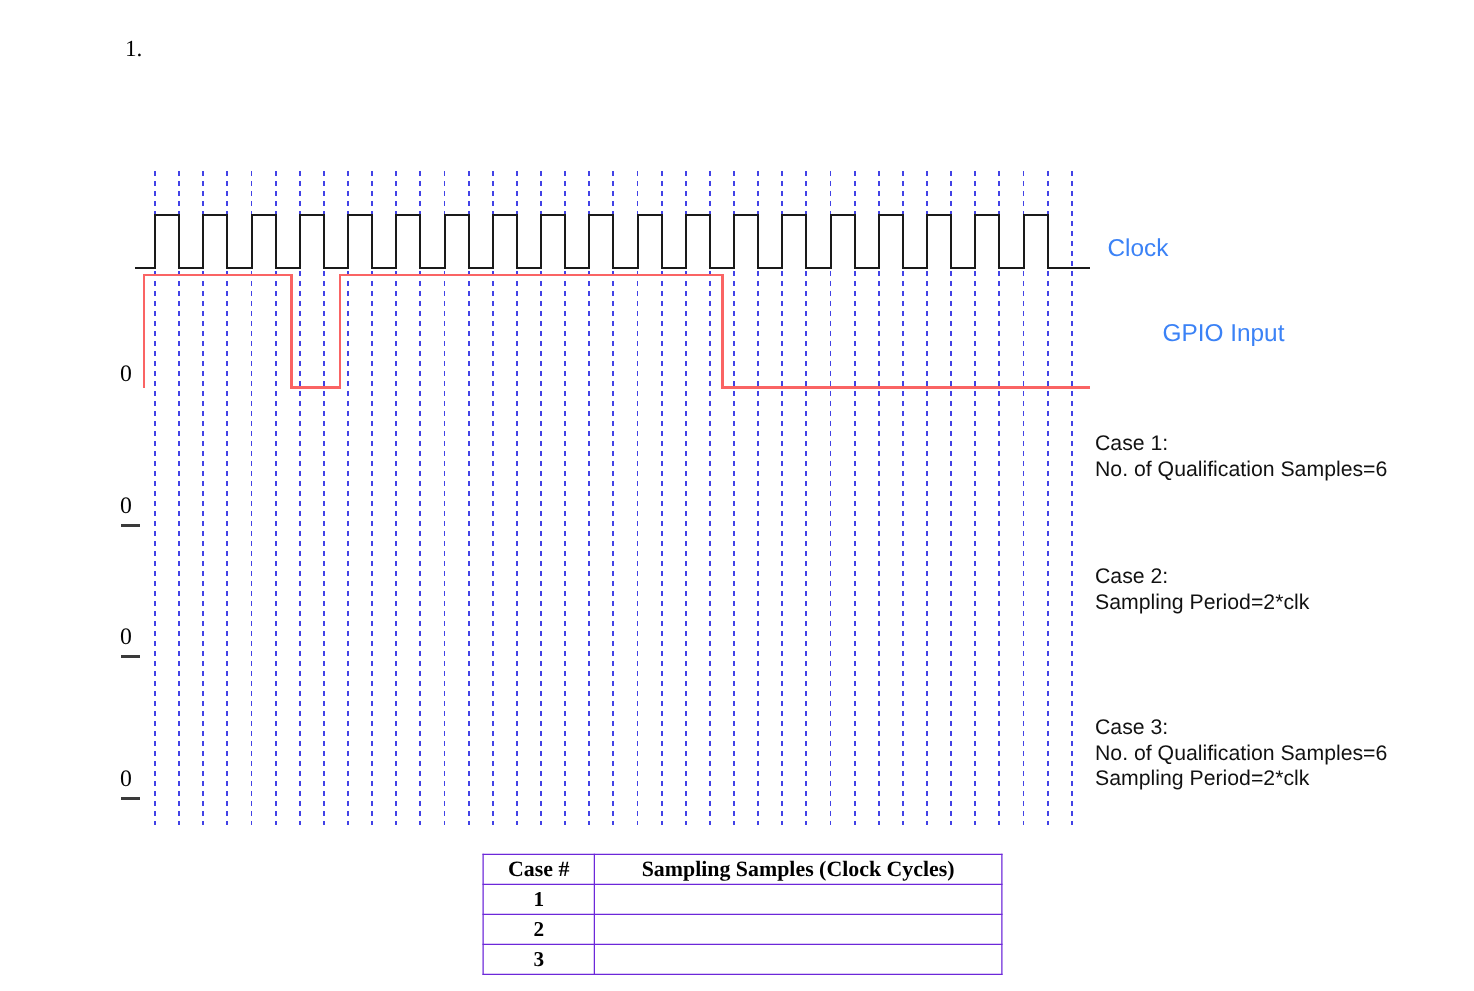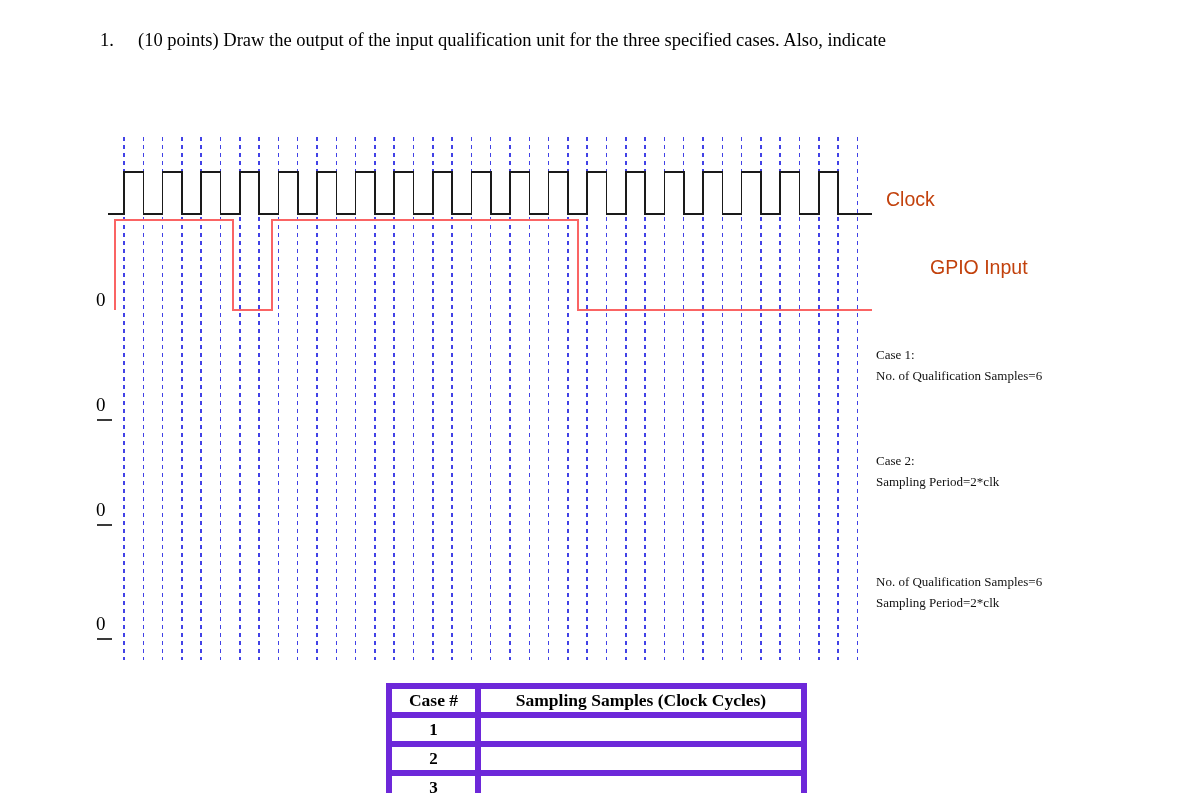--- a/index.html
+++ b/index.html
@@ -63,48 +63,48 @@
     font-family: "Liberation Serif", serif;
     font-size: 19px;
     line-height: 19px;
     color: #000;
   }
 
   .side-label {
     position: absolute;
     font-family: "Liberation Sans", sans-serif;
     font-size: 19.5px;
-    color: #c2410c;
+    color: #3b82f6;
     white-space: nowrap;
   }
 
   .case-block {
     position: absolute;
-    font-family: Liberation Serif, serif;
-    font-size: 13px;
+    font-family: Liberation Sans, sans-serif;
+    font-size: 17px;
     line-height: 20.5px;
     color: #111111;
     white-space: nowrap;
   }
 
   
   #sampling-table-wrap {
     position: absolute;
     left: 386px;
     top: 683px;
     width: 415px;
   }
   table#sampling-table {
     border-collapse: collapse;
     width: 415px;
     table-layout: fixed;
     font-family: "Liberation Serif", serif;
   }
   table#sampling-table td, table#sampling-table th {
-    border: 6px solid #6d28d9;
+    border: 1px solid #6d28d9;
     padding: 0;
     height: 23px;
     vertical-align: middle;
   }
   table#sampling-table th {
     font-weight: bold;
     font-size: 17.5px;
     text-align: center;
   }
   table#sampling-table td.case-num {
@@ -119,21 +119,20 @@
   col.c-case { width: 89px; }
   col.c-win  { width: 326px; }
 </style>
 </head>
 <body>
 
 <div id="question-block">
   <div class="q-row">
     <div class="q-number">1.</div>
     <div class="q-body">
-      <div class="q-line">(10 points) Draw the output of the input qualification unit for the three specified cases.  Also, indicate</div>
     </div>
   </div>
 </div>
 
 <div id="waveform-figure">
 
   <svg id="waveform-svg" width="1179" height="545">
     <g id="gridlines-group">
         <line x1="124" x2="124" y1="12" y2="535" stroke="#4242e6" stroke-width="1.5" stroke-dasharray="4 4" shape-rendering="crispEdges"></line>
         <line x1="143.3" x2="143.3" y1="12" y2="535" stroke="#4242e6" stroke-width="1.5" stroke-dasharray="4 4" shape-rendering="crispEdges"></line>
@@ -194,20 +193,21 @@
 
   <div class="case-block" id="case-block-1" style="left: 876px; top: 220px;">
     <div>Case 1:</div>
     <div>No. of Qualification Samples=6</div>
   </div>
   <div class="case-block" id="case-block-2" style="left: 876px; top: 326px;">
     <div>Case 2:</div>
     <div>Sampling Period=2*clk</div>
   </div>
   <div class="case-block" id="case-block-3" style="left: 876px; top: 447px;">
+    <div>Case 3:</div>
     <div>No. of Qualification Samples=6</div>
     <div>Sampling Period=2*clk</div>
   </div>
 </div>
 
 <div id="sampling-table-wrap">
   <table id="sampling-table">
     <colgroup>
         <col class="c-case">
         <col class="c-win">

